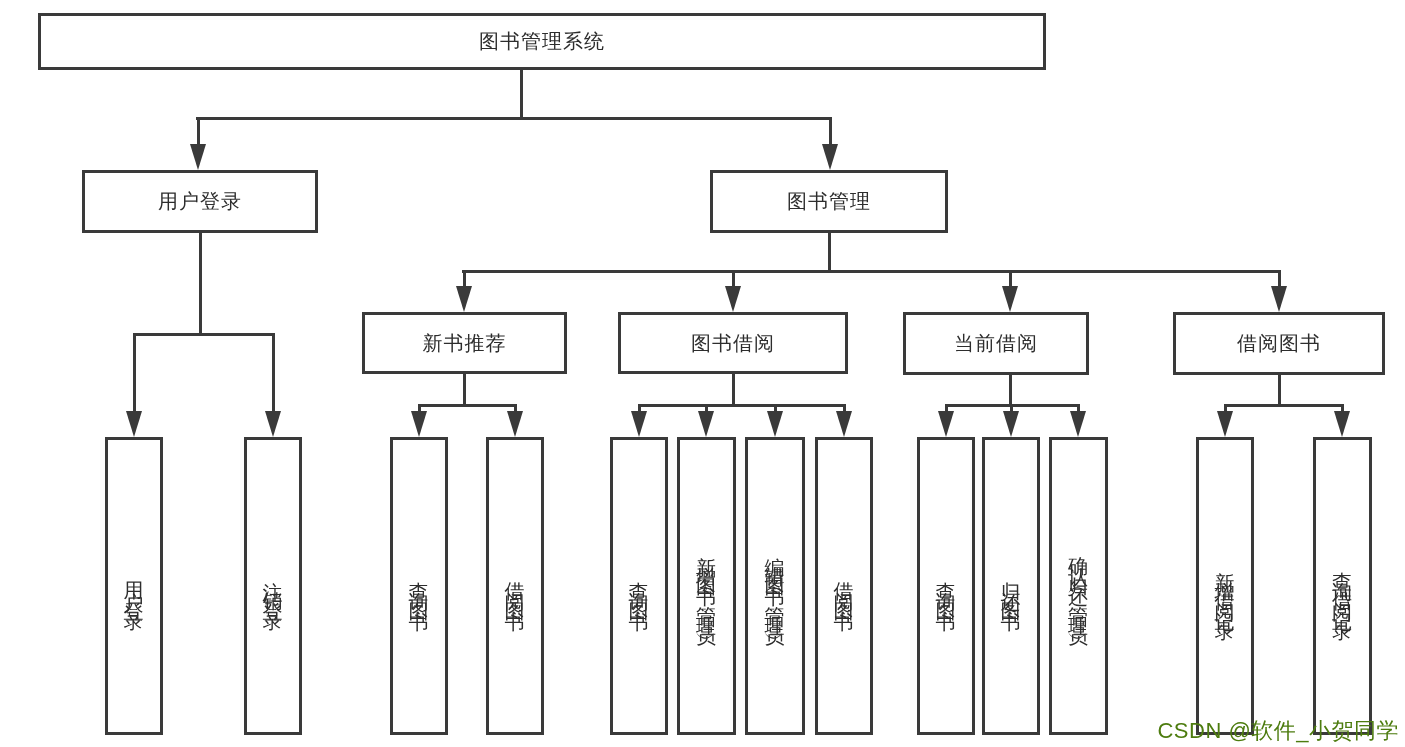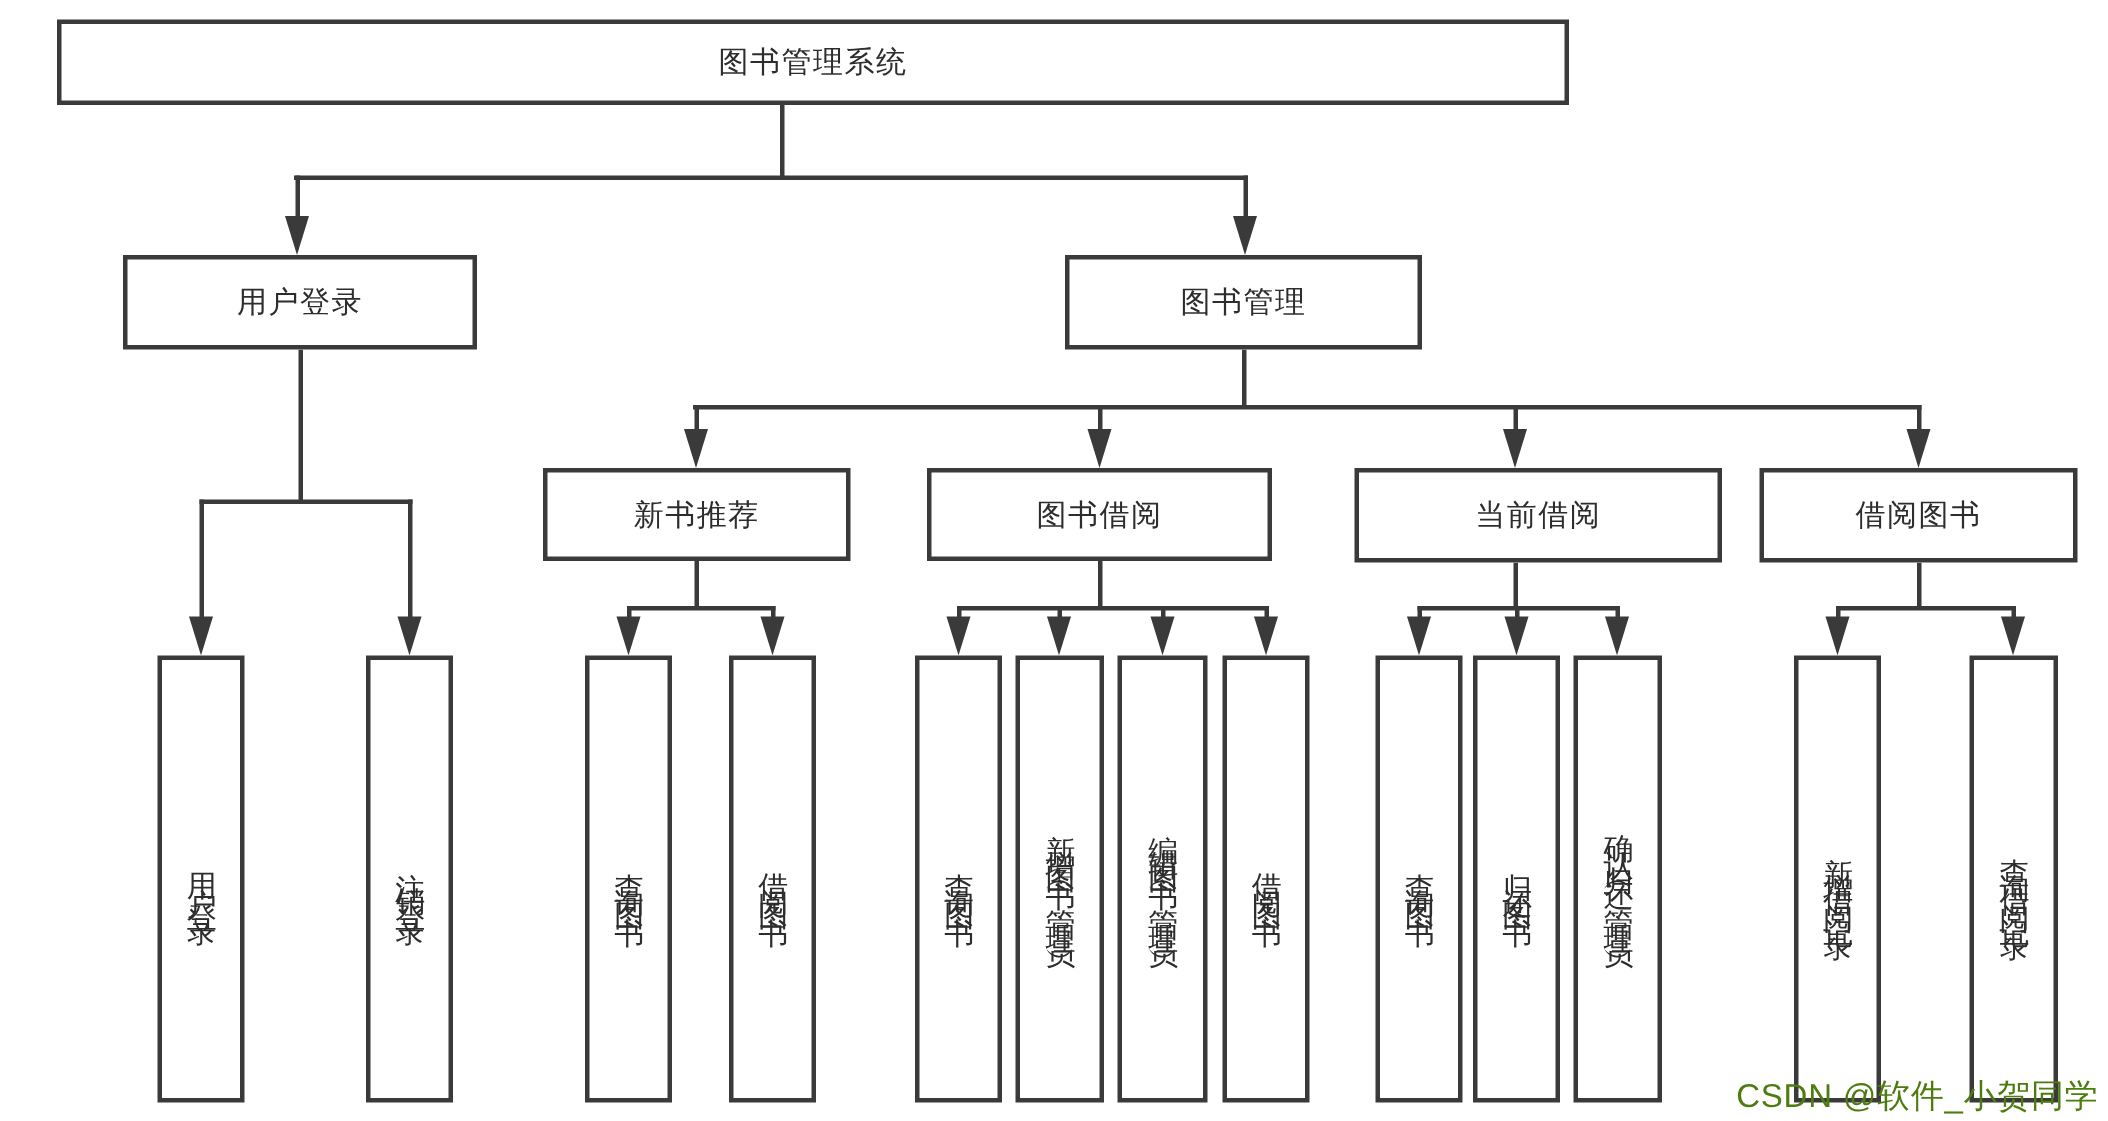--- a/index.html
+++ b/index.html
@@ -131,21 +131,21 @@
   <div class="box h" style="left:710px; top:170px; width:238px; height:63px;">
     <span>图书管理</span>
   </div>
 
   <div class="box h" style="left:618px; top:312px; width:230px; height:62px;">
     <span>图书借阅</span>
   </div>
   <div class="box h" style="left:362px; top:312px; width:205px; height:62px;">
     <span>新书推荐</span>
   </div>
-  <div class="box h" style="left:903px; top:312px; width:245px; height:63px;">
+  <div class="box h" style="left:903px; top:312px; width:186px; height:63px;">
     <span>当前借阅</span>
   </div>
   <div class="box h" style="left:1173px; top:312px; width:212px; height:63px;">
     <span>借阅图书</span>
   </div>
 
   <div class="box v" style="left:105px; top:437px; width:58px; height:298px;">
     <span>用户登录</span>
   </div>
   <div class="box v" style="left:244px; top:437px; width:58px; height:298px;">

